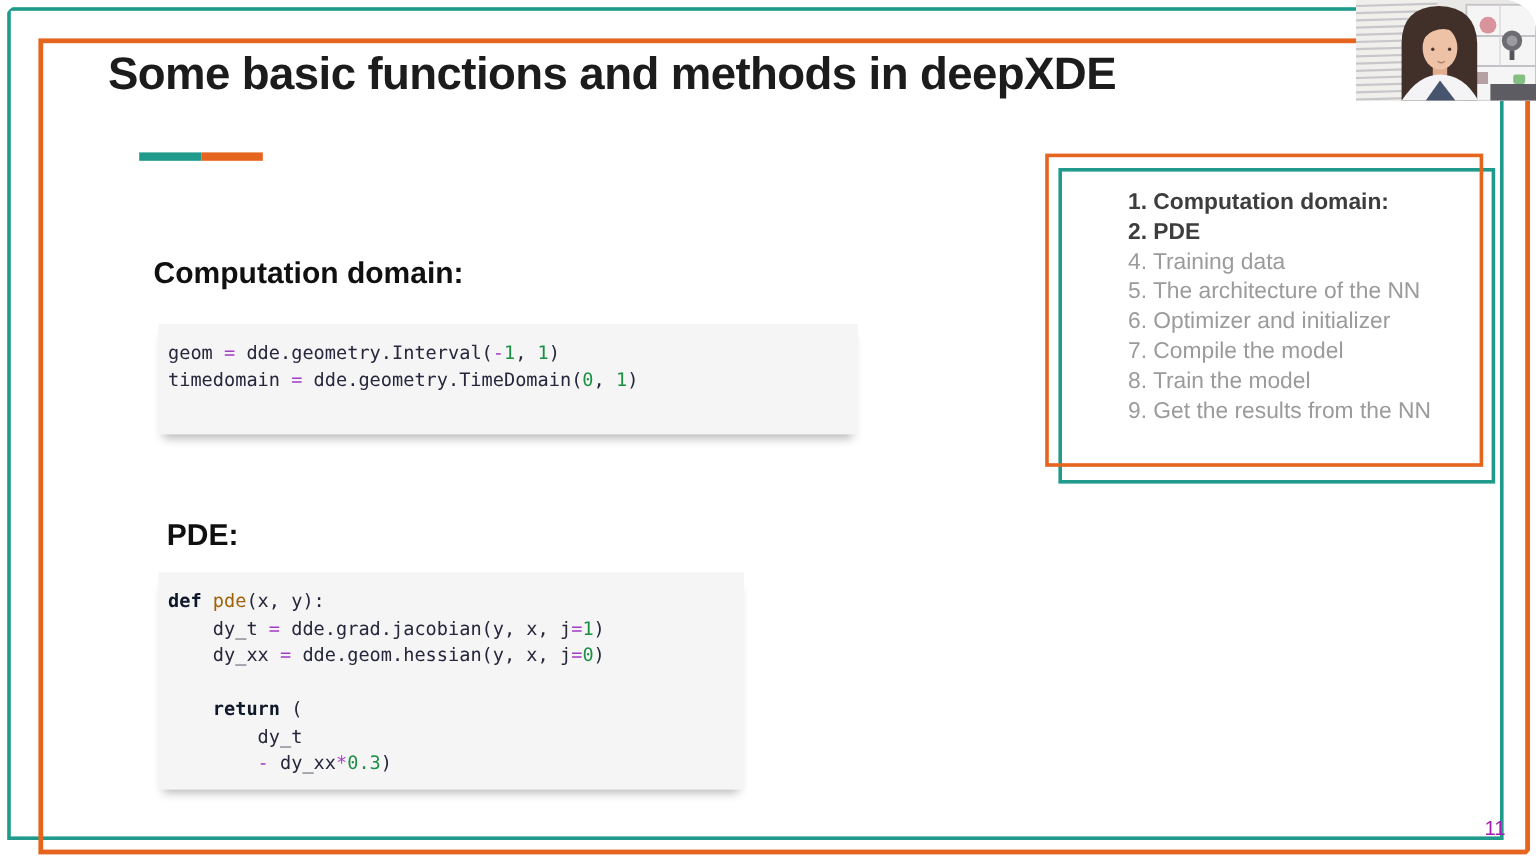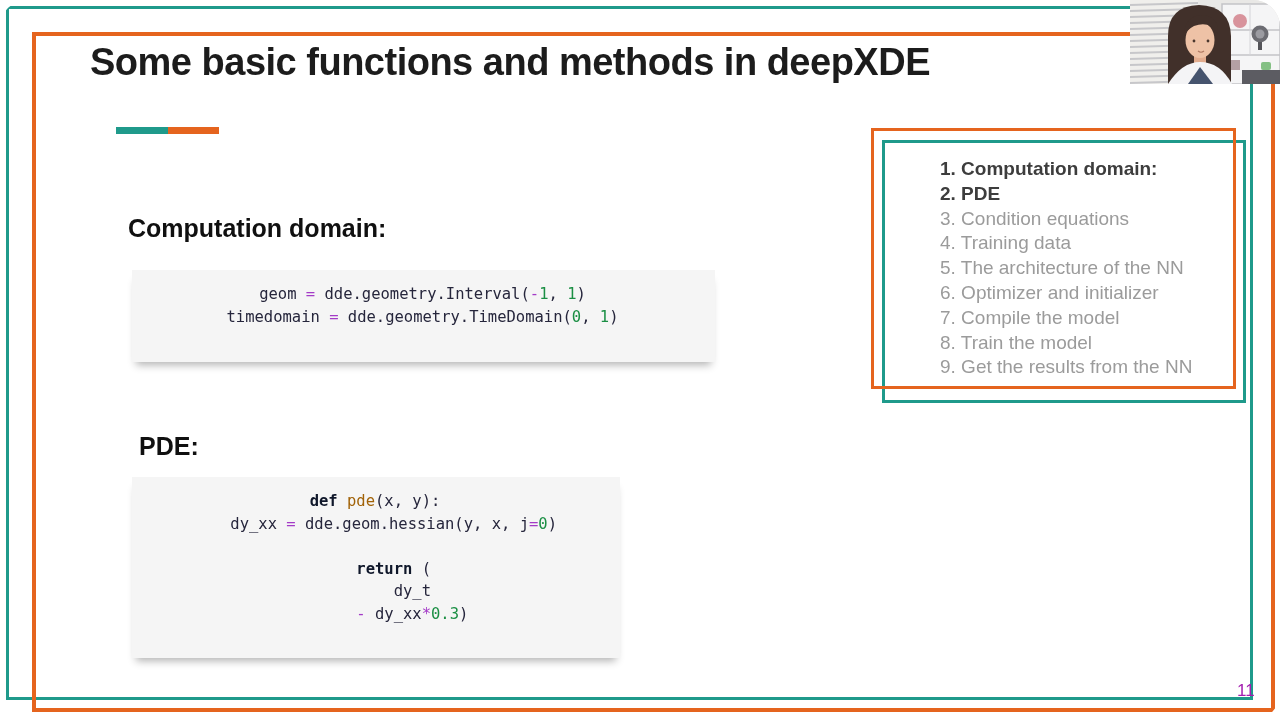--- a/index.html
+++ b/index.html
@@ -40,21 +40,20 @@
   .heading-2 { left:139px; top:432px; }
 
   
   .code-block {
     position:absolute; z-index:3;
     background:var(--code-background,#f5f5f5);
     font-family:"DejaVu Sans Mono", monospace;
     font-size:15.5px; line-height:22.5px;
     padding:13px 10px 10px 8px;
     box-shadow:0 7px 8px -4px rgba(0,0,0,0.30);
-    text-align:center;
   }
   .code-1 { left:132px; top:270px; width:583px; height:92px; }
   .code-2 { left:132px; top:477px; width:488px; height:181px; }
   .code-line { white-space:pre; min-height:22.5px; }
   .tok-p { color:#26263c; }
   .tok-k { color:#0f172a; font-weight:bold; }
   .tok-f { color:#a16207; }
   .tok-o { color:#a43bc7; }
   .tok-n { color:#1b8f44; }
 
@@ -106,33 +105,33 @@
 
   <div class="code-block code-1">
       <div class="code-line"><span class="tok-p">geom </span><span class="tok-o">=</span><span class="tok-p"> dde.geometry.Interval(</span><span class="tok-o">-</span><span class="tok-n">1</span><span class="tok-p">, </span><span class="tok-n">1</span><span class="tok-p">)</span></div>
       <div class="code-line"><span class="tok-p">timedomain </span><span class="tok-o">=</span><span class="tok-p"> dde.geometry.TimeDomain(</span><span class="tok-n">0</span><span class="tok-p">, </span><span class="tok-n">1</span><span class="tok-p">)</span></div>
     </div>
 
   <div class="section-heading heading-2">PDE:</div>
 
   <div class="code-block code-2">
       <div class="code-line"><span class="tok-k">def</span><span class="tok-p"> </span><span class="tok-f">pde</span><span class="tok-p">(x, y):</span></div>
+      <div class="code-line"><span class="tok-p">    dy_t </span><span class="tok-o">=</span><span class="tok-p"> dde.grad.jacobian(y, x, j</span><span class="tok-o">=</span><span class="tok-n">1</span><span class="tok-p">)</span></div>
       <div class="code-line"><span class="tok-p">    dy_xx </span><span class="tok-o">=</span><span class="tok-p"> dde.geom.hessian(y, x, j</span><span class="tok-o">=</span><span class="tok-n">0</span><span class="tok-p">)</span></div>
       <div class="code-line">&nbsp;</div>
       <div class="code-line"><span class="tok-p">    </span><span class="tok-k">return</span><span class="tok-p"> (</span></div>
       <div class="code-line"><span class="tok-p">        dy_t</span></div>
       <div class="code-line"><span class="tok-p">        </span><span class="tok-o">-</span><span class="tok-p"> dy_xx</span><span class="tok-o">*</span><span class="tok-n">0.3</span><span class="tok-p">)</span></div>
     </div>
 
   <div class="checklist-teal-box"></div>
   <div class="checklist-orange-box">
     <div class="checklist">
         <div class="check-item done">1. Computation domain:</div>
         <div class="check-item done">2. PDE</div>
-        <div class="check-item todo">3. Condition equations</div>
         <div class="check-item todo">4. Training data</div>
         <div class="check-item todo">5. The architecture of the NN</div>
         <div class="check-item todo">6. Optimizer and initializer</div>
         <div class="check-item todo">7. Compile the model</div>
         <div class="check-item todo">8. Train the model</div>
         <div class="check-item todo">9. Get the results from the NN</div>
       </div>
   </div>
 
   <div class="page-number">11</div>

